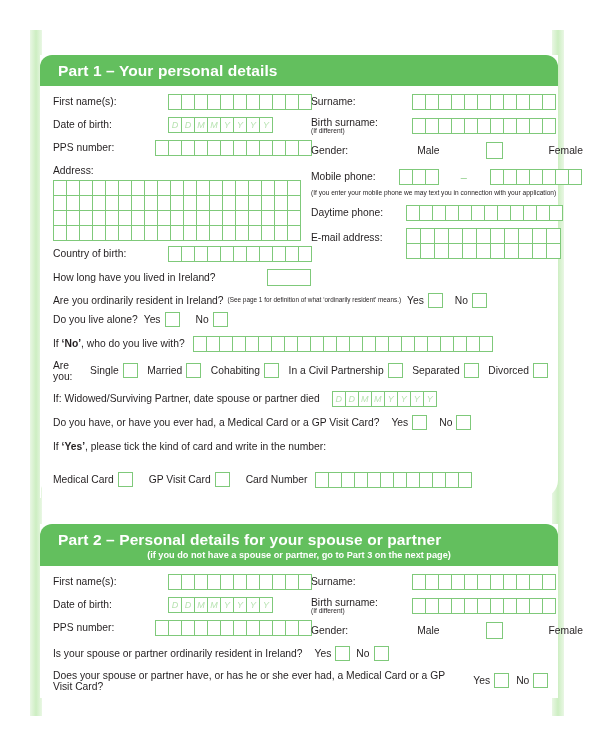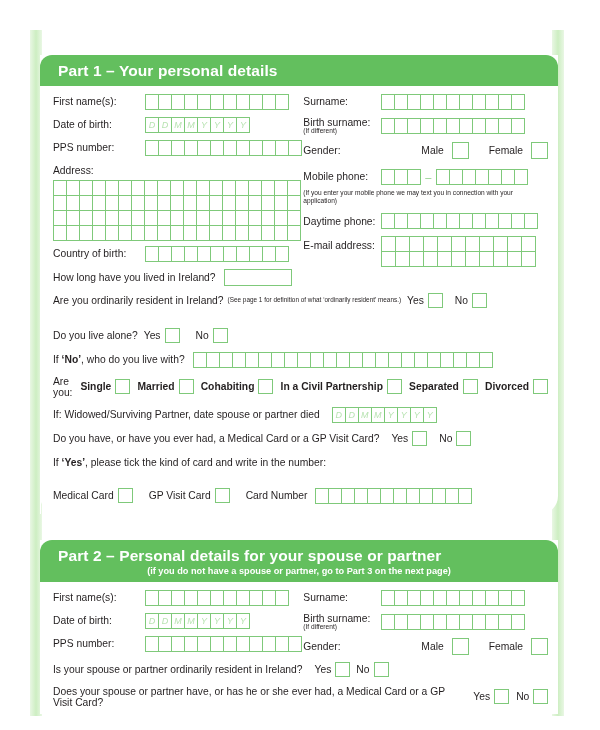--- a/index.html
+++ b/index.html
@@ -43,21 +43,21 @@
     font-size: 9.2px; font-weight: bold; text-align: center;
     padding: 1px 18px 2px 0; line-height: 1.2;
   }
 
   .part-body {
     border-left: 1px solid #ffffff;
     padding: 8px 10px 10px 12px;
   }
 
   
-  .row { display: flex; align-items: center; margin-bottom: 7px; }
+  .row { display: flex; align-items: center; margin-bottom: 7px; gap: 23px; }
   .row.tight { margin-bottom: 4px; }
   .lbl { font-size: 10.3px; white-space: nowrap; }
   .lbl.w90 { width: 92px; }
   .lbl.w78 { width: 78px; }
   .sublbl { font-size: 6.6px; line-height: 1.05; display:block; }
 
   .cols { display: flex; }
   .col-l { width: 258px; }
   .col-r { width: 248px; }
 
@@ -92,21 +92,21 @@
 
   .addr-grid { margin: 2px 0 6px 0; }
   .addr-row { display: flex; margin-bottom: -1px; }
 
   .q { font-size: 10.3px; display: flex; align-items: center; gap: 0; }
   .sp4 { width: 4px; } .sp6 { width: 6px; } .sp8 { width: 8px; }
   .sp12 { width: 12px; } .sp16 { width: 16px; } .sp20 { width: 20px; }
 
   .opts { display:flex; align-items:center; font-size: 10.3px; }
   .opt { display:flex; align-items:center; }
-  .opt span { margin-right: 4px; white-space: nowrap; font-weight: bold; }
+  .opt span { margin-right: 4px; white-space: nowrap; }
 
   b { font-weight: bold; text-align: center; }
 
   .part-2 { margin-top: 26px; }
   .p2body { padding: 8px 10px 6px 12px; }
 </style>
 </head>
 <body>
 
 <div class="page">
@@ -408,21 +408,21 @@
                     <i class="cell wide"></i>
                     <i class="cell wide"></i>
                     <i class="cell wide"></i>
                 </span>
               </span>
             </div>
 
           </div>
         </div>
 
-        <div class="q" style="margin-bottom:20px">
+        <div class="q" style="margin-bottom:4px">
           <span>Are you ordinarily resident in Ireland?</span>
           <span class="sp4"></span>
           <span class="note inline">(See page 1 for definition of what ‘ordinarily resident’ means.)</span>
           <span class="sp6"></span>
           <span>Yes</span>
           <span class="sp4"></span>
           <span class="tick"></span>
           <span class="sp12"></span>
           <span>No</span>
           <span class="sp4"></span>

